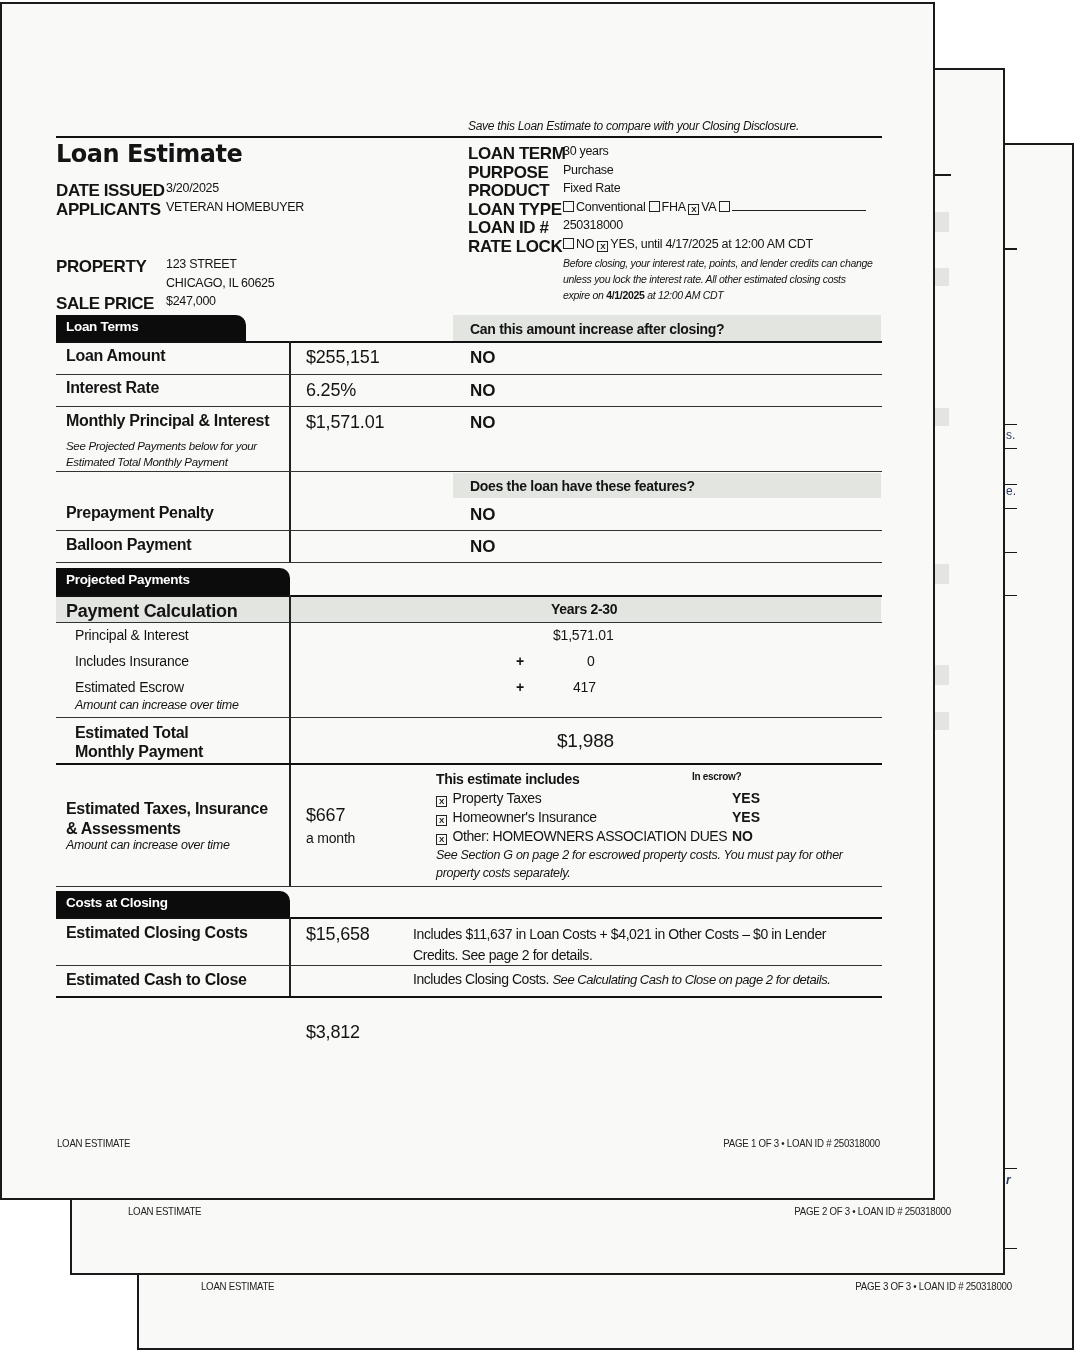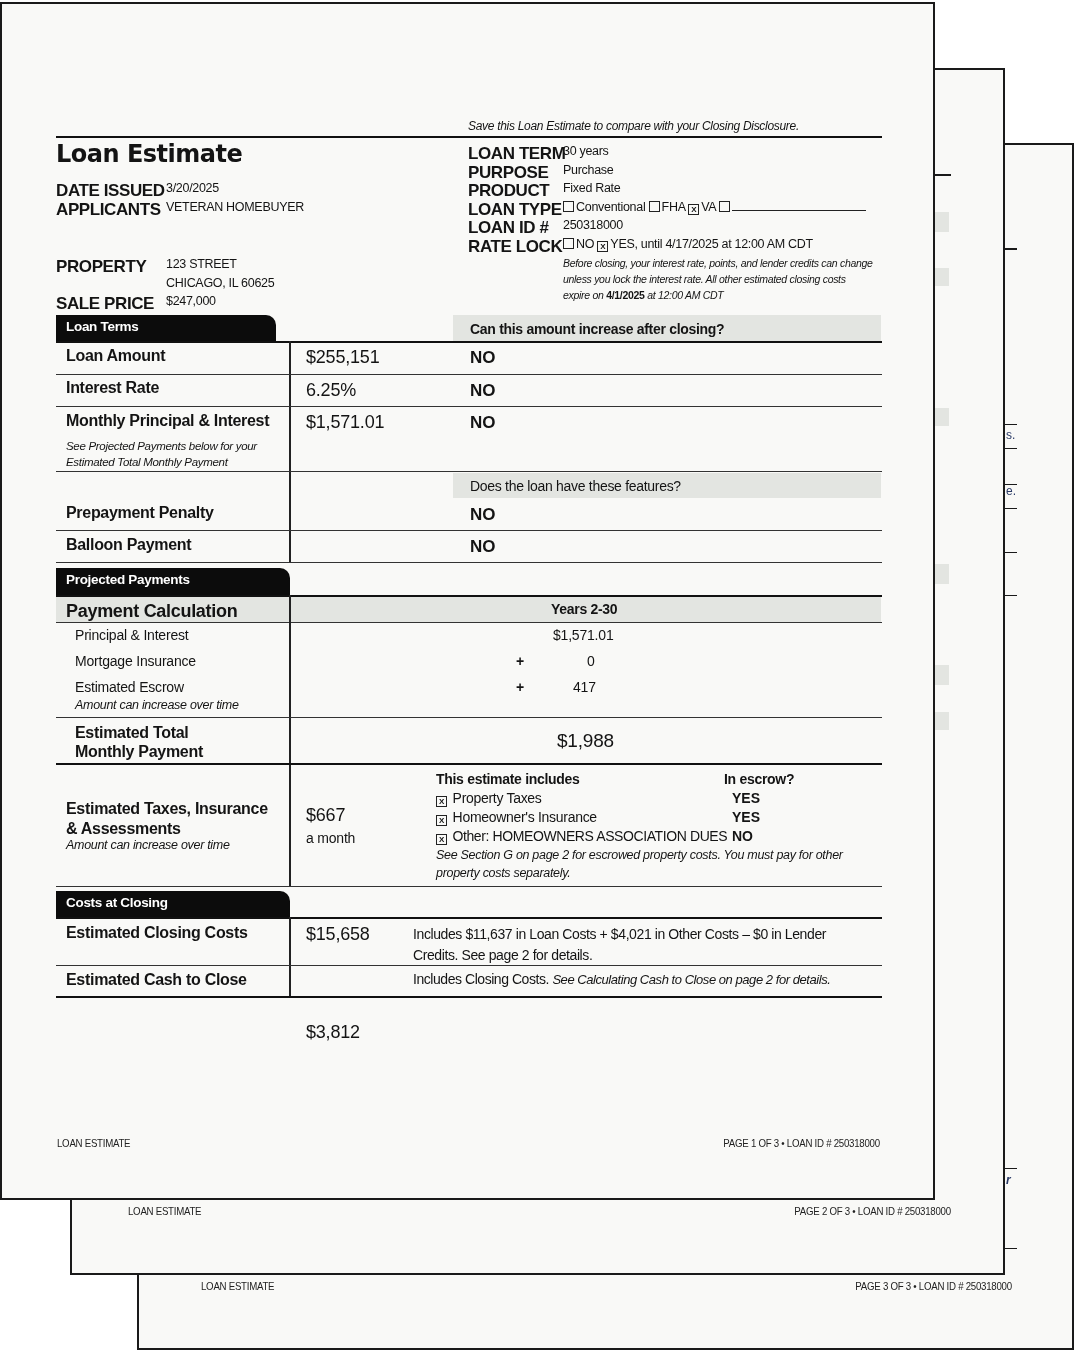--- a/index.html
+++ b/index.html
@@ -105,21 +105,21 @@
 </div>
 <div class="abs lbl" style="left:468px; top:218px;">LOAN ID #</div>
 <div class="abs val" style="left:563px; top:218px;">250318000</div>
 <div class="abs lbl" style="left:468px; top:237px;">RATE LOCK</div>
 <div class="abs val" style="left:563px; top:237px; white-space:nowrap;">
   <span><span class="cb"></span><span>NO</span></span>
   <span><span class="cb">X</span><span>YES, until 4/17/2025 at 12:00 AM CDT</span></span>
 </div>
 <div class="abs ital" style="left:563px; top:255px; width:312px; font-size:10.5px; line-height:16px;"><span>Before closing, your interest rate, points, and lender credits can change unless you lock the interest rate. All other estimated closing costs expire on </span><b style="font-style:normal;">4/1/2025</b><span> at 12:00 AM CDT</span></div>
 
-<div class="tab" style="left:56px; top:315px; width:220px; height:27px;">Loan Terms</div>
+<div class="tab" style="left:56px; top:315px; width:190px; height:27px;">Loan Terms</div>
 <div class="grayband" style="left:453px; top:315px; width:428px; height:26px;"></div>
 <div class="abs" style="left:470px; top:321px; font-size:14px; font-weight:bold; letter-spacing:-0.3px;">Can this amount increase after closing?</div>
 <div class="rule-thick" style="left:56px; top:341px; width:826px;"></div>
 <div class="vline" style="left:289px; top:341px; height:222px;"></div>
 
 <div class="rowlbl" style="left:66px; top:347px;">Loan Amount</div>
 <div class="bigval" style="left:306px; top:347px;">$255,151</div>
 <div class="no" style="left:470px; top:348px;">NO</div>
 <div class="rule" style="left:56px; top:374px; width:826px;"></div>
 
@@ -128,61 +128,61 @@
 <div class="no" style="left:470px; top:381px;">NO</div>
 <div class="rule" style="left:56px; top:406px; width:826px;"></div>
 
 <div class="rowlbl" style="left:66px; top:412px;">Monthly Principal &amp; Interest</div>
 <div class="bigval" style="left:306px; top:412px;">$1,571.01</div>
 <div class="no" style="left:470px; top:413px;">NO</div>
 <div class="abs ital" style="left:66px; top:438px; width:220px; line-height:16px;">See Projected Payments below for your Estimated Total Monthly Payment</div>
 <div class="rule" style="left:56px; top:471px; width:826px;"></div>
 
 <div class="grayband" style="left:453px; top:473px; width:428px; height:25px;"></div>
-<div class="abs" style="left:470px; top:478px; font-size:14px; font-weight:normal; letter-spacing:-0.3px;">Does the loan have these features?</div>
+<div class="abs" style="left:470px; top:478px; font-size:14px; font-weight:bold; letter-spacing:-0.3px;">Does the loan have these features?</div>
 
 <div class="rowlbl" style="left:66px; top:504px;">Prepayment Penalty</div>
 <div class="no" style="left:470px; top:505px;">NO</div>
 <div class="rule" style="left:56px; top:530px; width:826px;"></div>
 
 <div class="rowlbl" style="left:66px; top:536px;">Balloon Payment</div>
 <div class="no" style="left:470px; top:537px;">NO</div>
 <div class="rule" style="left:56px; top:562px; width:826px;"></div>
 
 <div class="tab" style="left:56px; top:568px; width:234px; height:27px;">Projected Payments</div>
 <div class="rule-thick" style="left:56px; top:595px; width:826px;"></div>
 <div class="grayband" style="left:56px; top:597px; width:825px; height:25px;"></div>
 <div class="abs" style="left:66px; top:601px; font-size:18px; font-weight:bold; letter-spacing:-0.3px;">Payment Calculation</div>
 <div class="abs" style="left:551px; top:601px; font-size:14px; font-weight:bold; letter-spacing:-0.3px;">Years 2-30</div>
 <div class="rule" style="left:56px; top:622px; width:826px;"></div>
 <div class="vline" style="left:289px; top:595px; height:170px;"></div>
 
 <div class="sub" style="left:75px; top:627px;">Principal &amp; Interest</div>
 <div class="sub" style="left:553px; top:627px;">$1,571.01</div>
-<div class="sub" style="left:75px; top:653px;">Mortgage Insurance</div>
+<div class="sub" style="left:75px; top:653px;">Includes Insurance</div>
 <div class="sub" style="left:516px; top:653px; font-weight:bold;">+</div>
 <div class="sub" style="left:587px; top:653px;">0</div>
 <div class="sub" style="left:75px; top:679px;">Estimated Escrow</div>
 <div class="sub" style="left:516px; top:679px; font-weight:bold;">+</div>
 <div class="sub" style="left:573px; top:679px;">417</div>
 <div class="abs ital" style="left:75px; top:698px; font-size:12.5px;">Amount can increase over time</div>
 <div class="rule" style="left:56px; top:717px; width:826px;"></div>
 
 <div class="rowlbl" style="left:75px; top:723px; line-height:19px;"><span>Estimated Total</span><br><span>Monthly Payment</span></div>
 <div class="bigval" style="left:557px; top:730px; font-size:19px;">$1,988</div>
 <div class="rule-thick" style="left:56px; top:763px; width:826px;"></div>
 
 <div class="vline" style="left:289px; top:765px; height:122px;"></div>
 <div class="rowlbl" style="left:66px; top:799px; line-height:20px;"><span>Estimated Taxes, Insurance</span><br><span>&amp; Assessments</span></div>
 <div class="abs ital" style="left:66px; top:838px; font-size:12.5px;">Amount can increase over time</div>
 <div class="bigval" style="left:306px; top:805px;">$667</div>
 <div class="sub" style="left:306px; top:830px;">a month</div>
 
 <div class="abs" style="left:436px; top:771px; font-size:14px; font-weight:bold; letter-spacing:-0.3px;">This estimate includes</div>
-<div class="abs" style="left:724px; top:771px; font-size:14px; font-weight:bold; letter-spacing:-0.3px;">In escrow?</div>
+<div class="abs" style="left:692px; top:771px; font-size:10px; font-weight:bold; letter-spacing:-0.3px;">In escrow?</div>
 
 <div class="abs" style="left:436px; top:790px; font-size:14px; letter-spacing:-0.3px;"><span class="cb">X</span> <span>Property Taxes</span></div>
 <div class="abs" style="left:732px; top:790px; font-size:14px; font-weight:bold;">YES</div>
 <div class="abs" style="left:436px; top:809px; font-size:14px; letter-spacing:-0.3px;"><span class="cb">X</span> <span>Homeowner's Insurance</span></div>
 <div class="abs" style="left:732px; top:809px; font-size:14px; font-weight:bold;">YES</div>
 <div class="abs" style="left:436px; top:828px; font-size:14px; letter-spacing:-0.4px; white-space:nowrap;"><span class="cb">X</span> <span>Other: HOMEOWNERS ASSOCIATION DUES</span></div>
 <div class="abs" style="left:732px; top:828px; font-size:14px; font-weight:bold;">NO</div>
 <div class="abs ital" style="left:436px; top:846px; width:440px; font-size:12.5px; line-height:18px;">See Section G on page 2 for escrowed property costs. You must pay for other property costs separately.</div>
 <div class="rule" style="left:56px; top:886px; width:826px;"></div>
 

